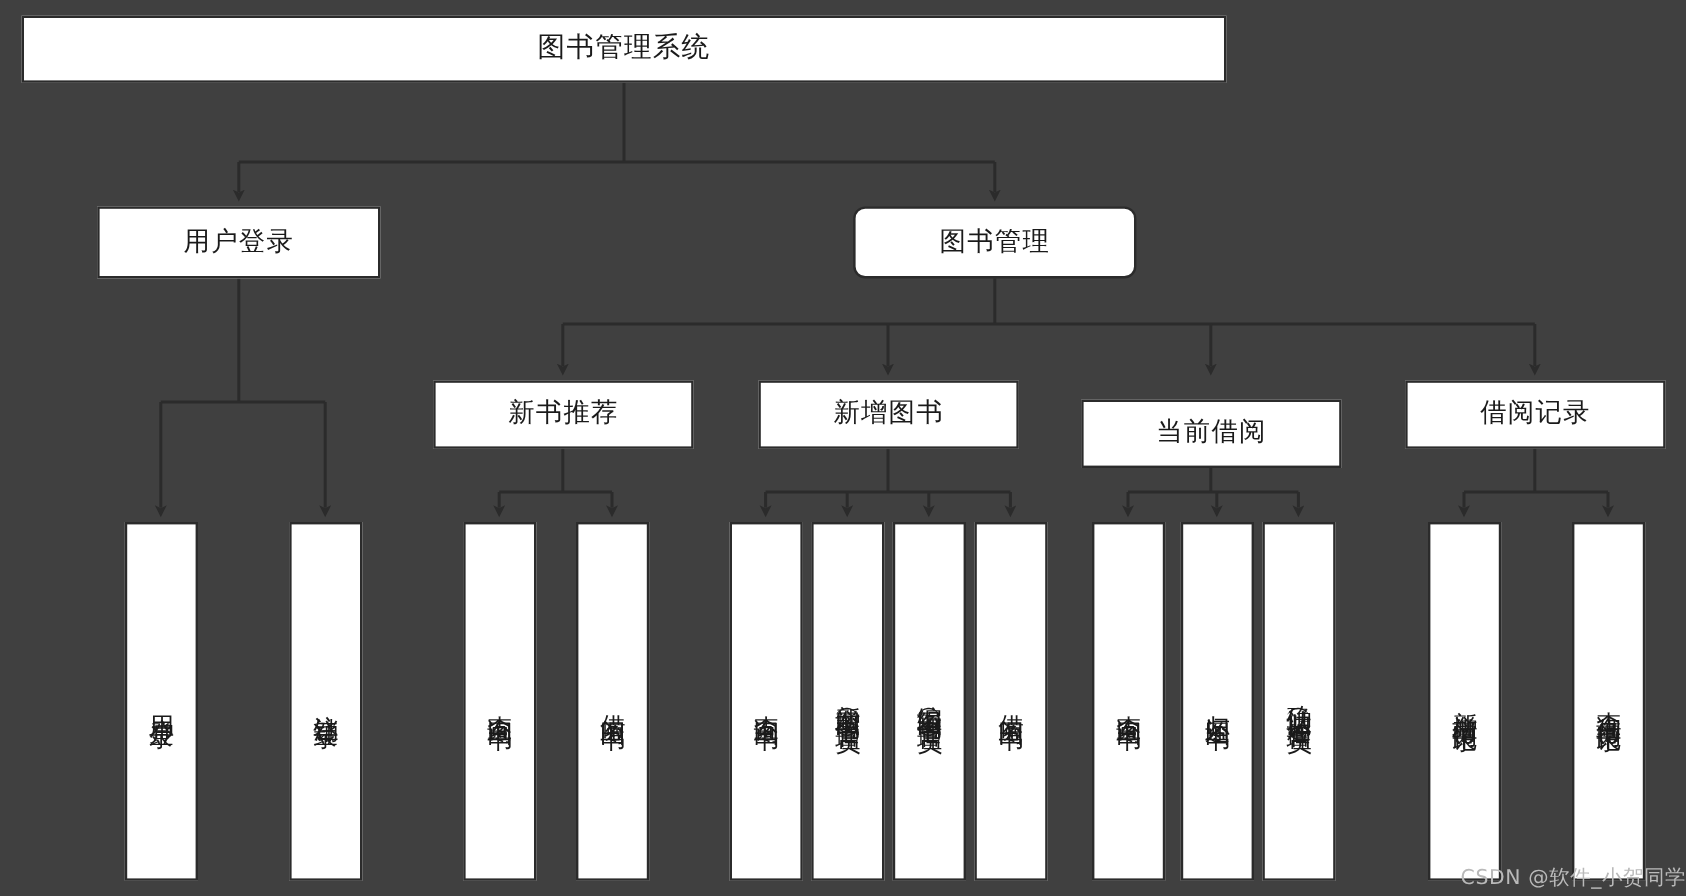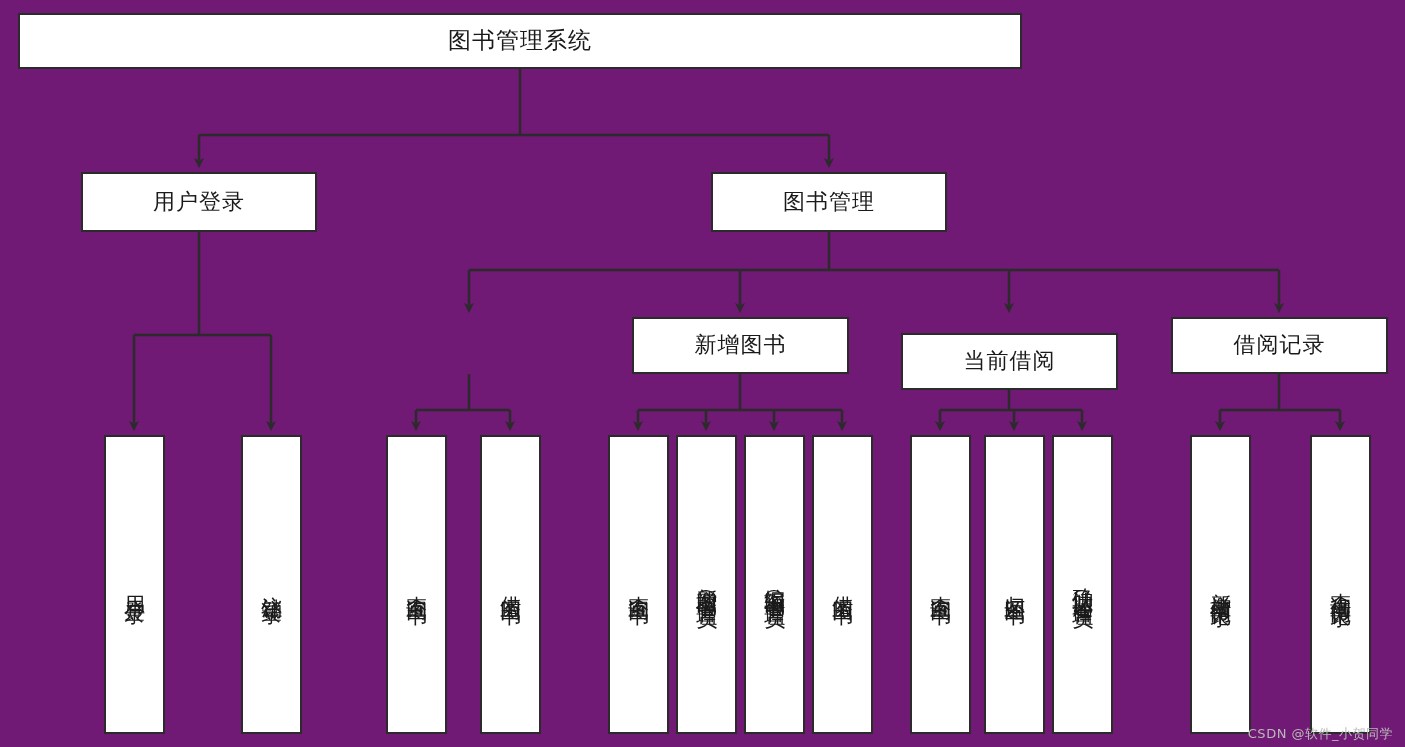--- a/index.html
+++ b/index.html
@@ -8,21 +8,21 @@
     padding: 0;
     background: #ffffff;
   }
   body {
     font-family: "DejaVu Sans", "Liberation Sans", sans-serif;
   }
   #diagram-root {
     position: relative;
     width: 1405px;
     height: 747px;
-    background: #701a75;
+    background: #404040;
     overflow: hidden;
   }
   svg#wires {
     position: absolute;
     left: 0;
     top: 0;
     width: 1405px;
     height: 747px;
     pointer-events: none;
   }
@@ -58,23 +58,23 @@
   }
   .node.leaf .lbl {
     writing-mode: vertical-rl;
     text-orientation: upright;
   }
   #root-node {
     font-size: 23px;
   }
   #watermark {
     position: absolute;
-    right: 12px;
+    right: 0;
     bottom: 4px;
-    font-size: 13px;
+    font-size: 17px;
     color: #b9b9b9;
     letter-spacing: 0.5px;
     z-index: 5;
     white-space: nowrap;
     font-family: "DejaVu Sans", "Liberation Sans", sans-serif;
   }
 </style>
 </head>
 <body>
 
@@ -130,24 +130,27 @@
     </g>
   </svg>
 
   <div class="node horiz" id="root-node" style="left: 18px; top: 13px; width: 1004px; height: 56px;">
     <span class="lbl">图书管理系统</span>
   </div>
 
   <div class="node horiz" style="left: 81px; top: 172px; width: 236px; height: 60px;">
     <span class="lbl">用户登录</span>
   </div>
-  <div class="node horiz" style="left: 711px; top: 172px; width: 236px; height: 60px;">
+  <div class="node horiz" style="left: 711px; top: 172px; width: 236px; height: 60px; border-radius: 10px;">
     <span class="lbl">图书管理</span>
   </div>
 
+  <div class="node horiz" style="left: 361px; top: 317px; width: 217px; height: 57px;">
+    <span class="lbl">新书推荐</span>
+  </div>
   <div class="node horiz" style="left: 632px; top: 317px; width: 217px; height: 57px;">
     <span class="lbl">新增图书</span>
   </div>
   <div class="node horiz" style="left: 901px; top: 333px; width: 217px; height: 57px;">
     <span class="lbl">当前借阅</span>
   </div>
   <div class="node horiz" style="left: 1171px; top: 317px; width: 217px; height: 57px;">
     <span class="lbl">借阅记录</span>
   </div>
 

